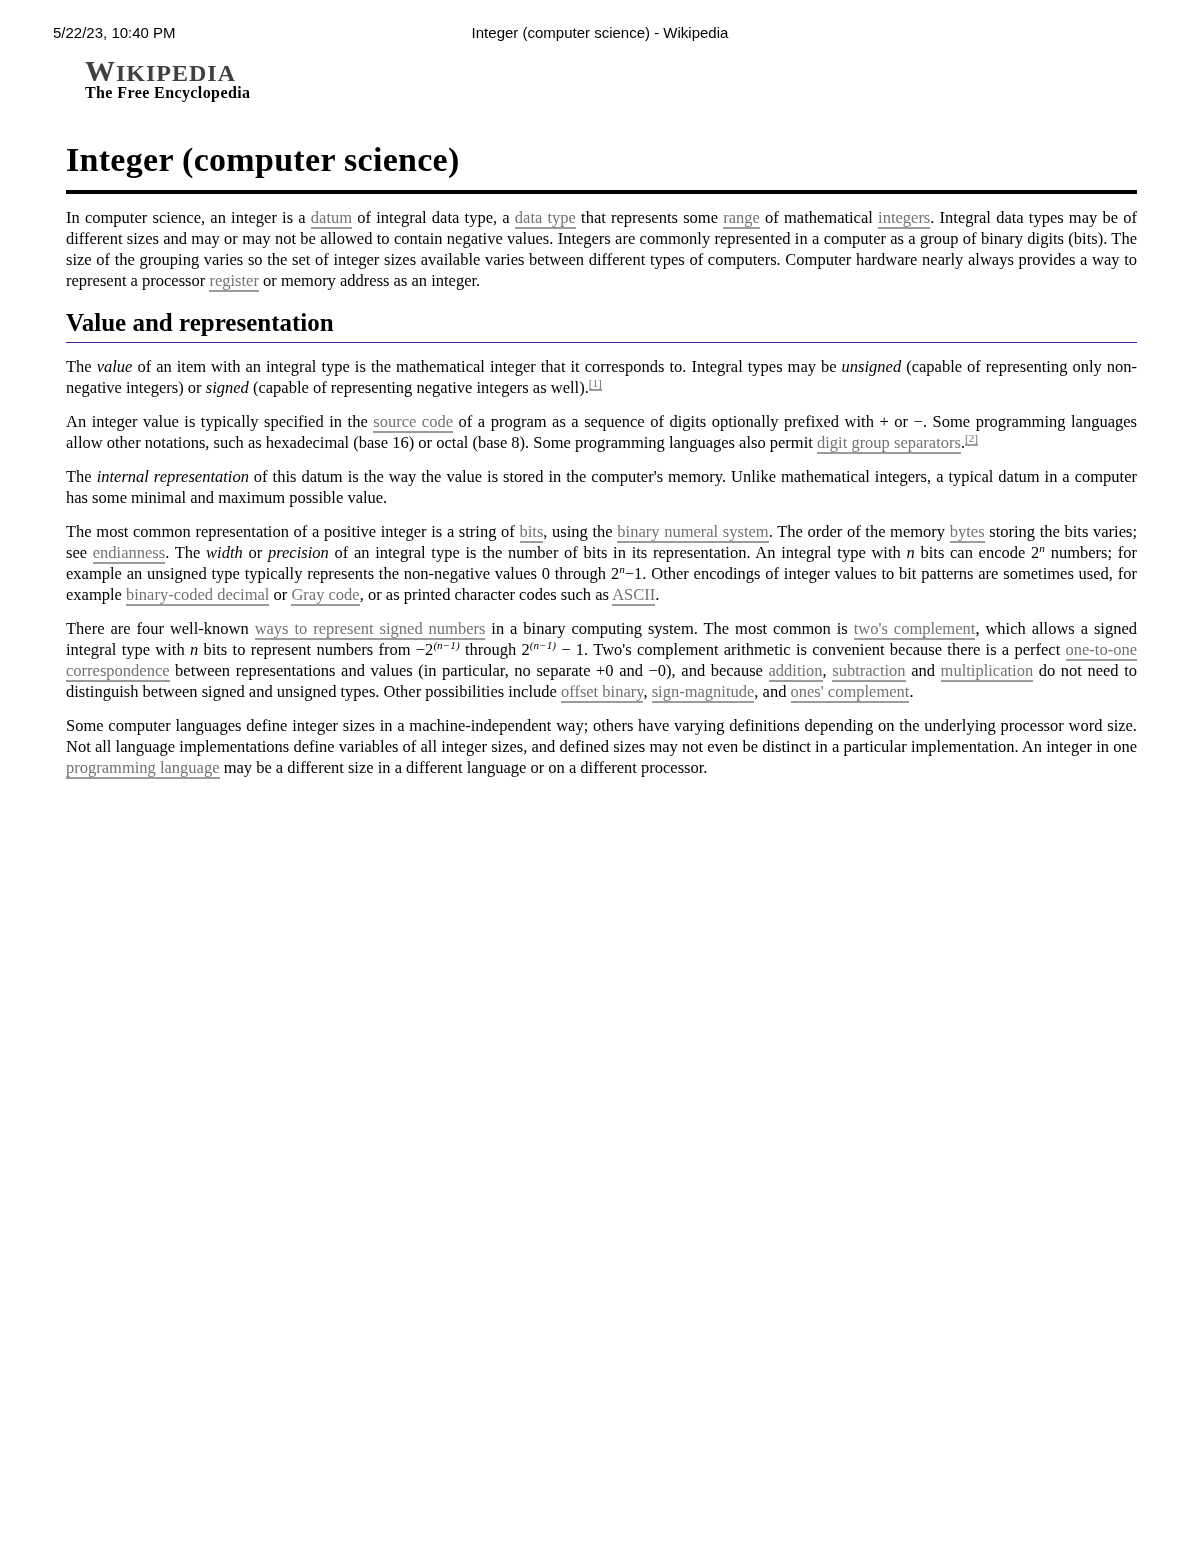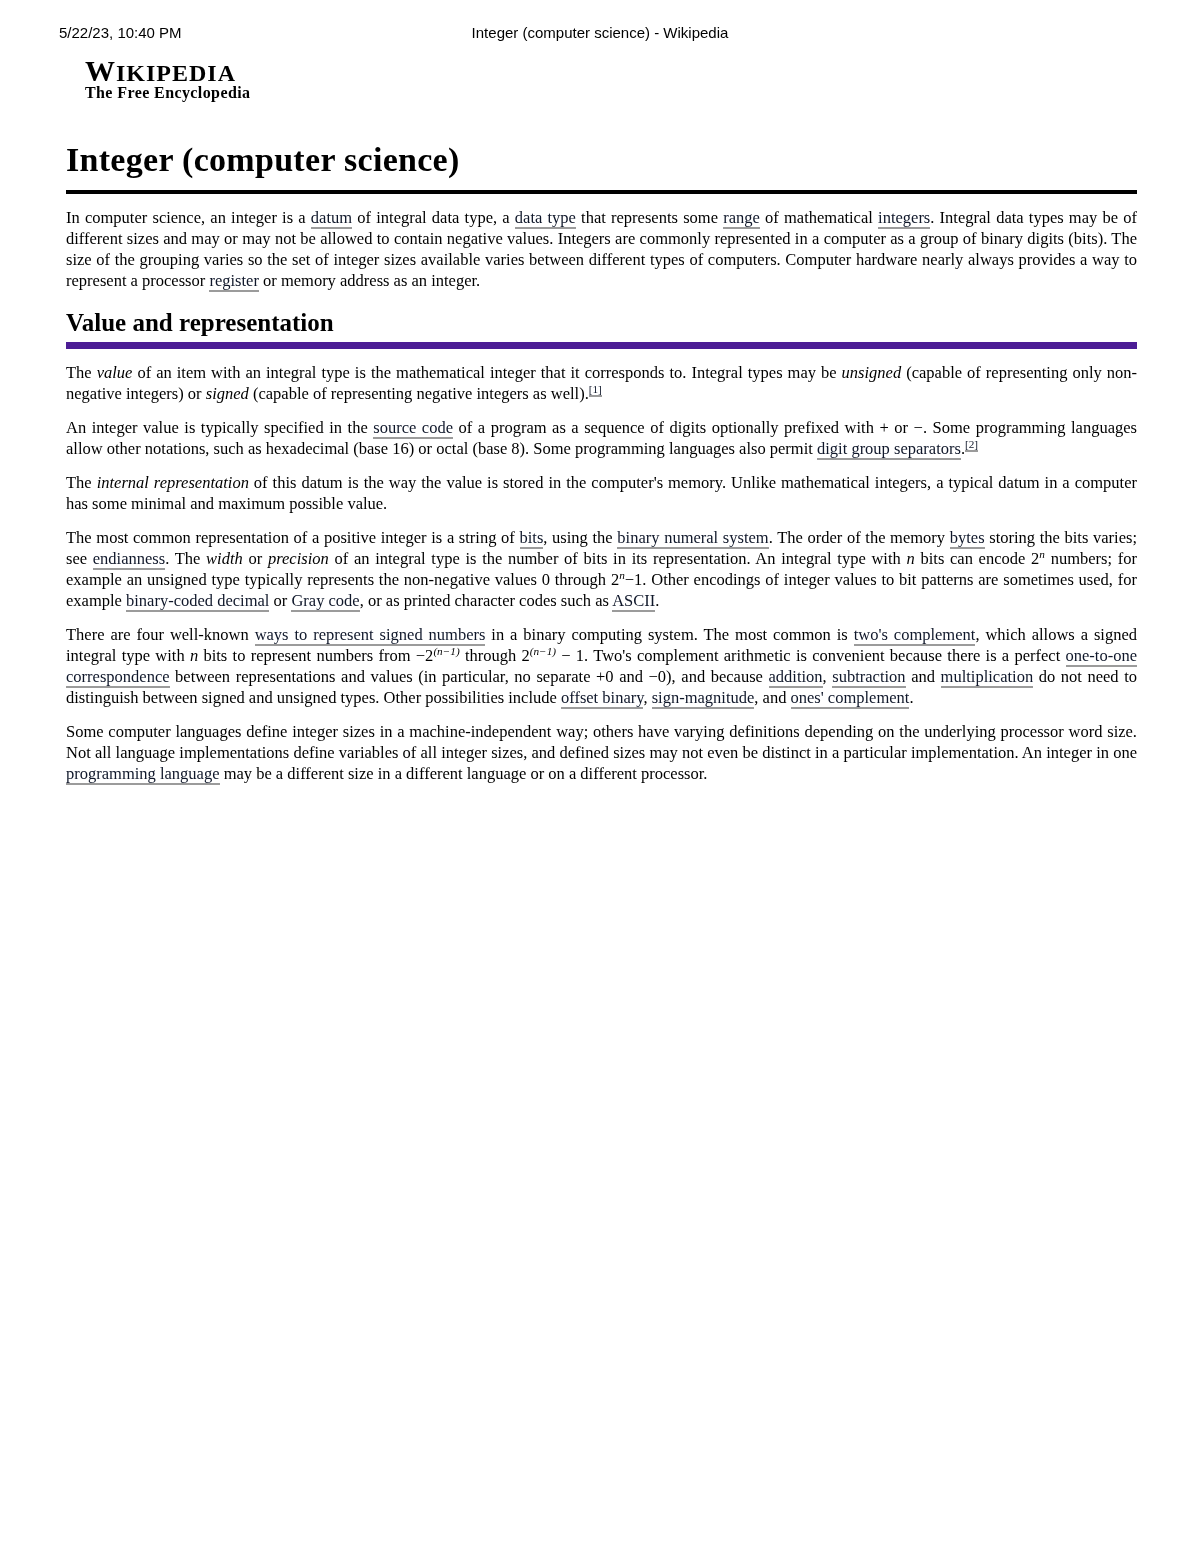--- a/index.html
+++ b/index.html
@@ -16,21 +16,21 @@
   .print-header {
     position: absolute;
     top: 24px;
     left: 53px;
     right: 53px;
     height: 20px;
     font-family: "Liberation Sans", "DejaVu Sans", sans-serif;
     font-size: 15px;
     color: #000000;
   }
-  .ph-left { position: absolute; left: 6px; top: 0; }
+  .ph-left { position: absolute; left: 0; top: 0; }
   .ph-center {
     position: absolute;
     left: 0; right: 0; top: 0;
     text-align: center;
   }
   .print-footer {
     position: absolute;
     top: 1500px;
     left: 53px;
     right: 53px;
@@ -40,21 +40,21 @@
     justify-content: space-between;
   }
   
   .logo { position: absolute; top: 58px; left: 85px; }
   .logo-word {
     font-family: "Liberation Serif", "DejaVu Serif", serif;
     font-weight: bold;
     font-size: 24px;
     line-height: 26px;
     letter-spacing: 1px;
-    color: #000000;
+    color: #404040;
   }
   .logo-word::first-letter { font-size: 30px; }
   .logo-tag {
     font-family: "Liberation Serif", "DejaVu Serif", serif;
     font-weight: bold;
     font-size: 16px;
     line-height: 12px;
     letter-spacing: 0.4px;
     color: #000000;
     margin-top: 1px;
@@ -74,30 +74,30 @@
     letter-spacing: 0.3px;
     padding-bottom: 10px;
     border-bottom: 4px solid #000000;
   }
   h2.section-heading {
     margin: 17px 0 0 0;
     font-size: 25px;
     line-height: 30px;
     font-weight: bold;
     padding-bottom: 4px;
-    border-bottom: 7px solid #4c1d95;
+    border-bottom: 1px solid #4c1d95;
   }
   p.para {
     margin: 13px 0 0 0;
     font-size: 16.5px;
     line-height: 21px;
     text-align: justify;
   }
   a.wlink {
-    color: #0f172a;
+    color: #737373;
     text-decoration: none;
     border-bottom: 2px solid #9b9b9b;
   }
   sup.sup {
     font-size: 0.68em;
     line-height: 0;
     vertical-align: super;
   }
   .seg-b { font-weight: normal; }
   .seg-i { font-style: italic; }

